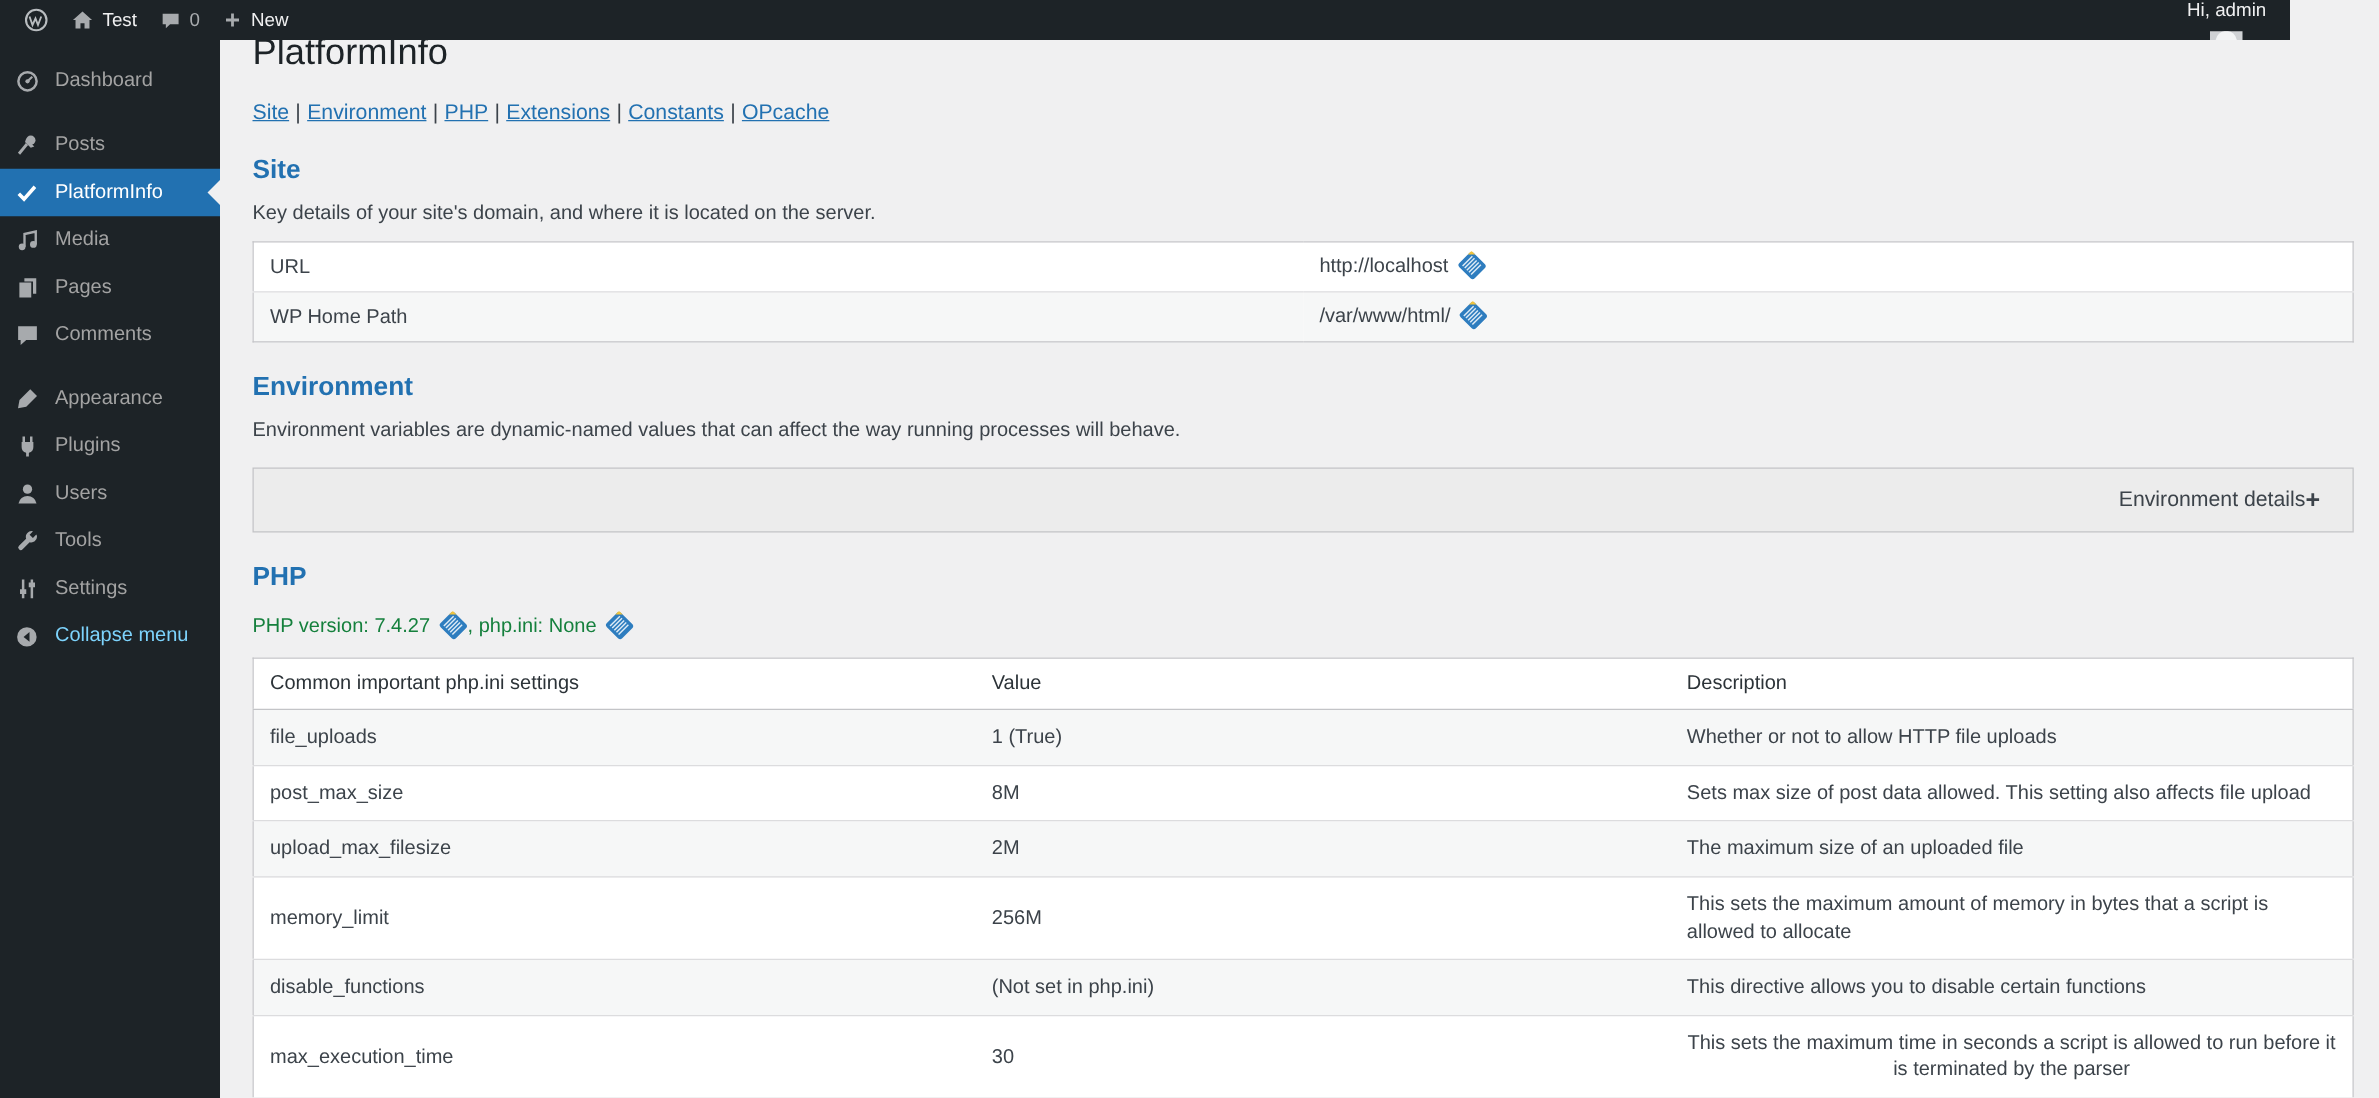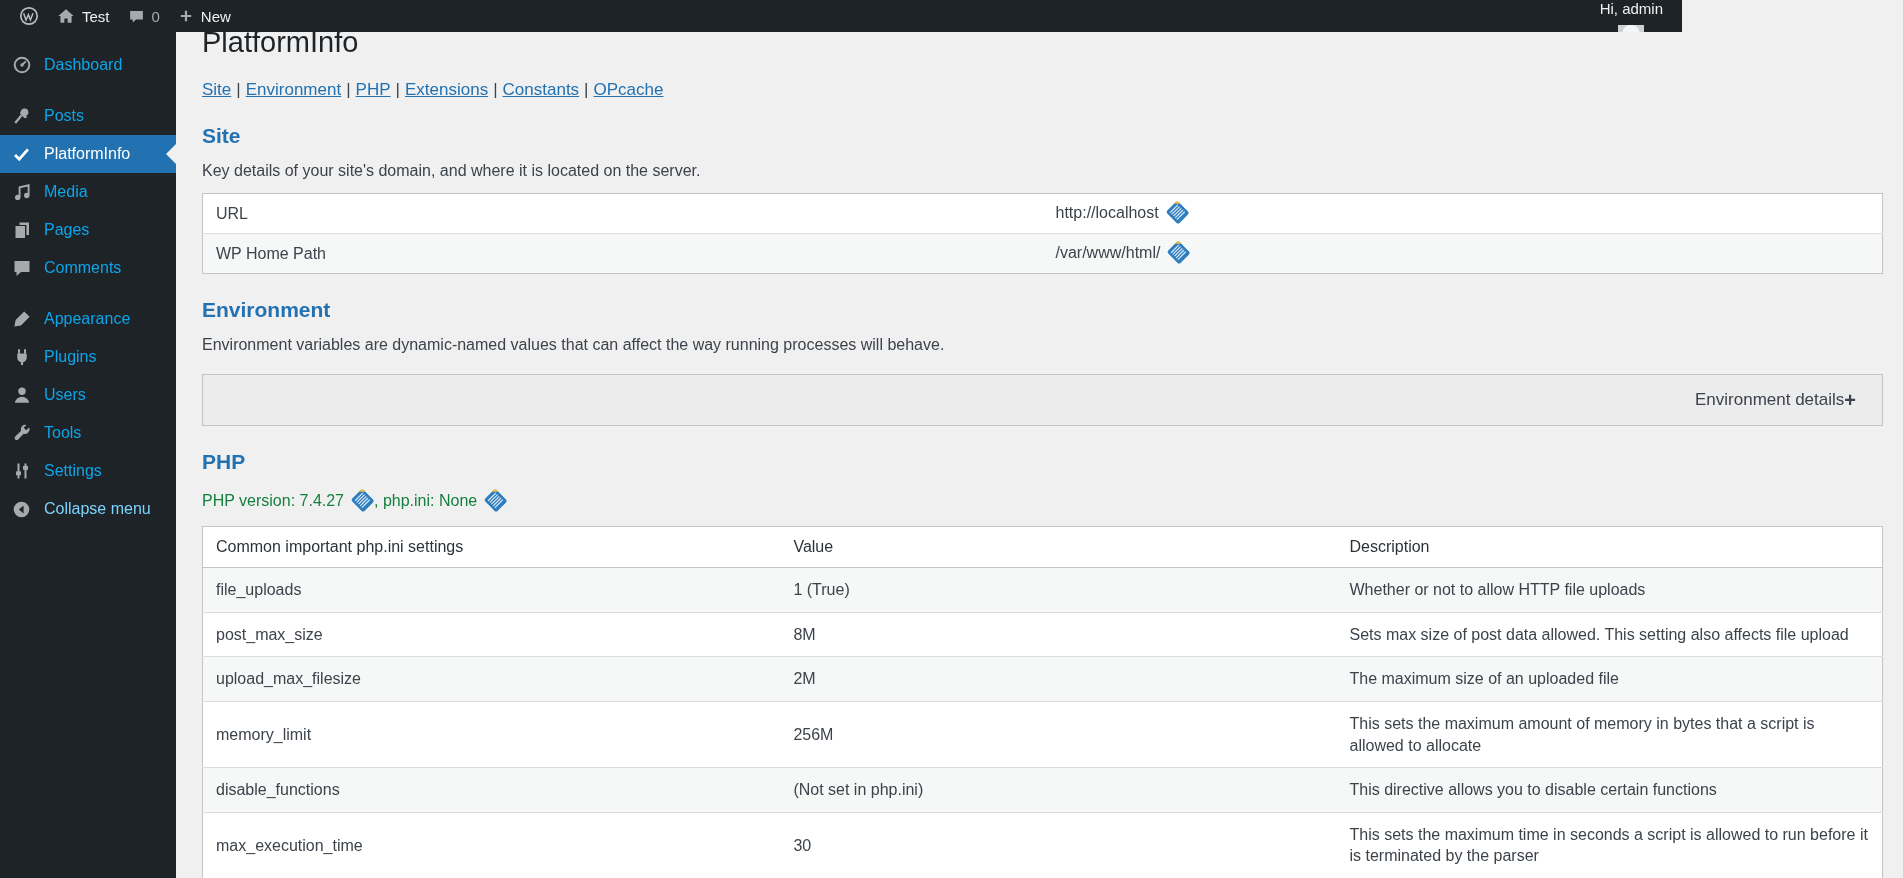--- a/index.html
+++ b/index.html
@@ -4,37 +4,37 @@
 <style>
   * { box-sizing: border-box; }
   html,body { margin:0; padding:0; }
   body {
     width:1903px; height:878px; overflow:hidden;
     font-family:"Liberation Sans","DejaVu Sans",sans-serif;
     background:#f0f0f1; color:#3c434a;
   }
   
   .admin-bar {
-    position:fixed; top:0; left:0; width:1682px; height:32px;
+    position:fixed; top:0; left:0; width:1832px; height:32px;
     background:#1d2327; color:#f0f0f1; display:flex; align-items:center;
     font-size:15px; z-index:50; padding:0 10px;
   }
   .ab-item { display:flex; align-items:center; gap:7px; padding:0 9px; height:32px; cursor:pointer; }
   .ab-item svg { display:block; }
   .ab-dim { color:#a7aaad; }
   .ab-right { margin-left:auto; gap:8px;flex-direction:column; }
   .avatar { width:26px; height:26px; background:#cfd1d4; display:flex; align-items:flex-end; justify-content:center; overflow:hidden; }
   
   .sidebar {
     position:fixed; top:32px; left:0; bottom:0; width:176px;
     background:#1d2327; color:#f0f0f1; padding-top:14px; font-size:16px;
   }
   .menu-item {
     height:38px; display:flex; align-items:center; gap:12px;
-    padding-left:11px; cursor:pointer; position:relative; color:#0ea5e9;
+    padding-left:11px; cursor:pointer; position:relative; color:#a3a3a3;
   }
   .menu-item .micon { width:21px; height:21px; flex:0 0 21px; color:#a7aaad; display:flex; align-items:center; justify-content:center; }
   .menu-item.active { background:#2271b1; color:#fff; }
   .menu-item.active .micon { color:#fff; }
   .menu-item.active::after {
     content:""; position:absolute; right:0; top:50%; transform:translateY(-50%);
     border-top:10px solid transparent; border-bottom:10px solid transparent;
     border-right:10px solid #f0f0f1;
   }
   .menu-sep { height:13px; }
@@ -332,21 +332,21 @@
         <td>This sets the maximum amount of memory in bytes that a script is allowed to allocate</td>
       </tr>
       <tr>
         <td>disable_functions</td>
         <td>(Not set in php.ini)</td>
         <td>This directive allows you to disable certain functions</td>
       </tr>
       <tr>
         <td>max_execution_time</td>
         <td>30</td>
-        <td style="width:460px;">This sets the maximum time in seconds a script is allowed to run before it is terminated by the parser</td>
+        <td style="width:460px;text-align:center;">This sets the maximum time in seconds a script is allowed to run before it is terminated by the parser</td>
       </tr>
       <tr>
         <td>display_errors</td>
         <td>1 (True)</td>
         <td>This determines whether errors should be printed to the screen as part of the output</td>
       </tr>
     </tbody>
   </table>
 </div>
 

